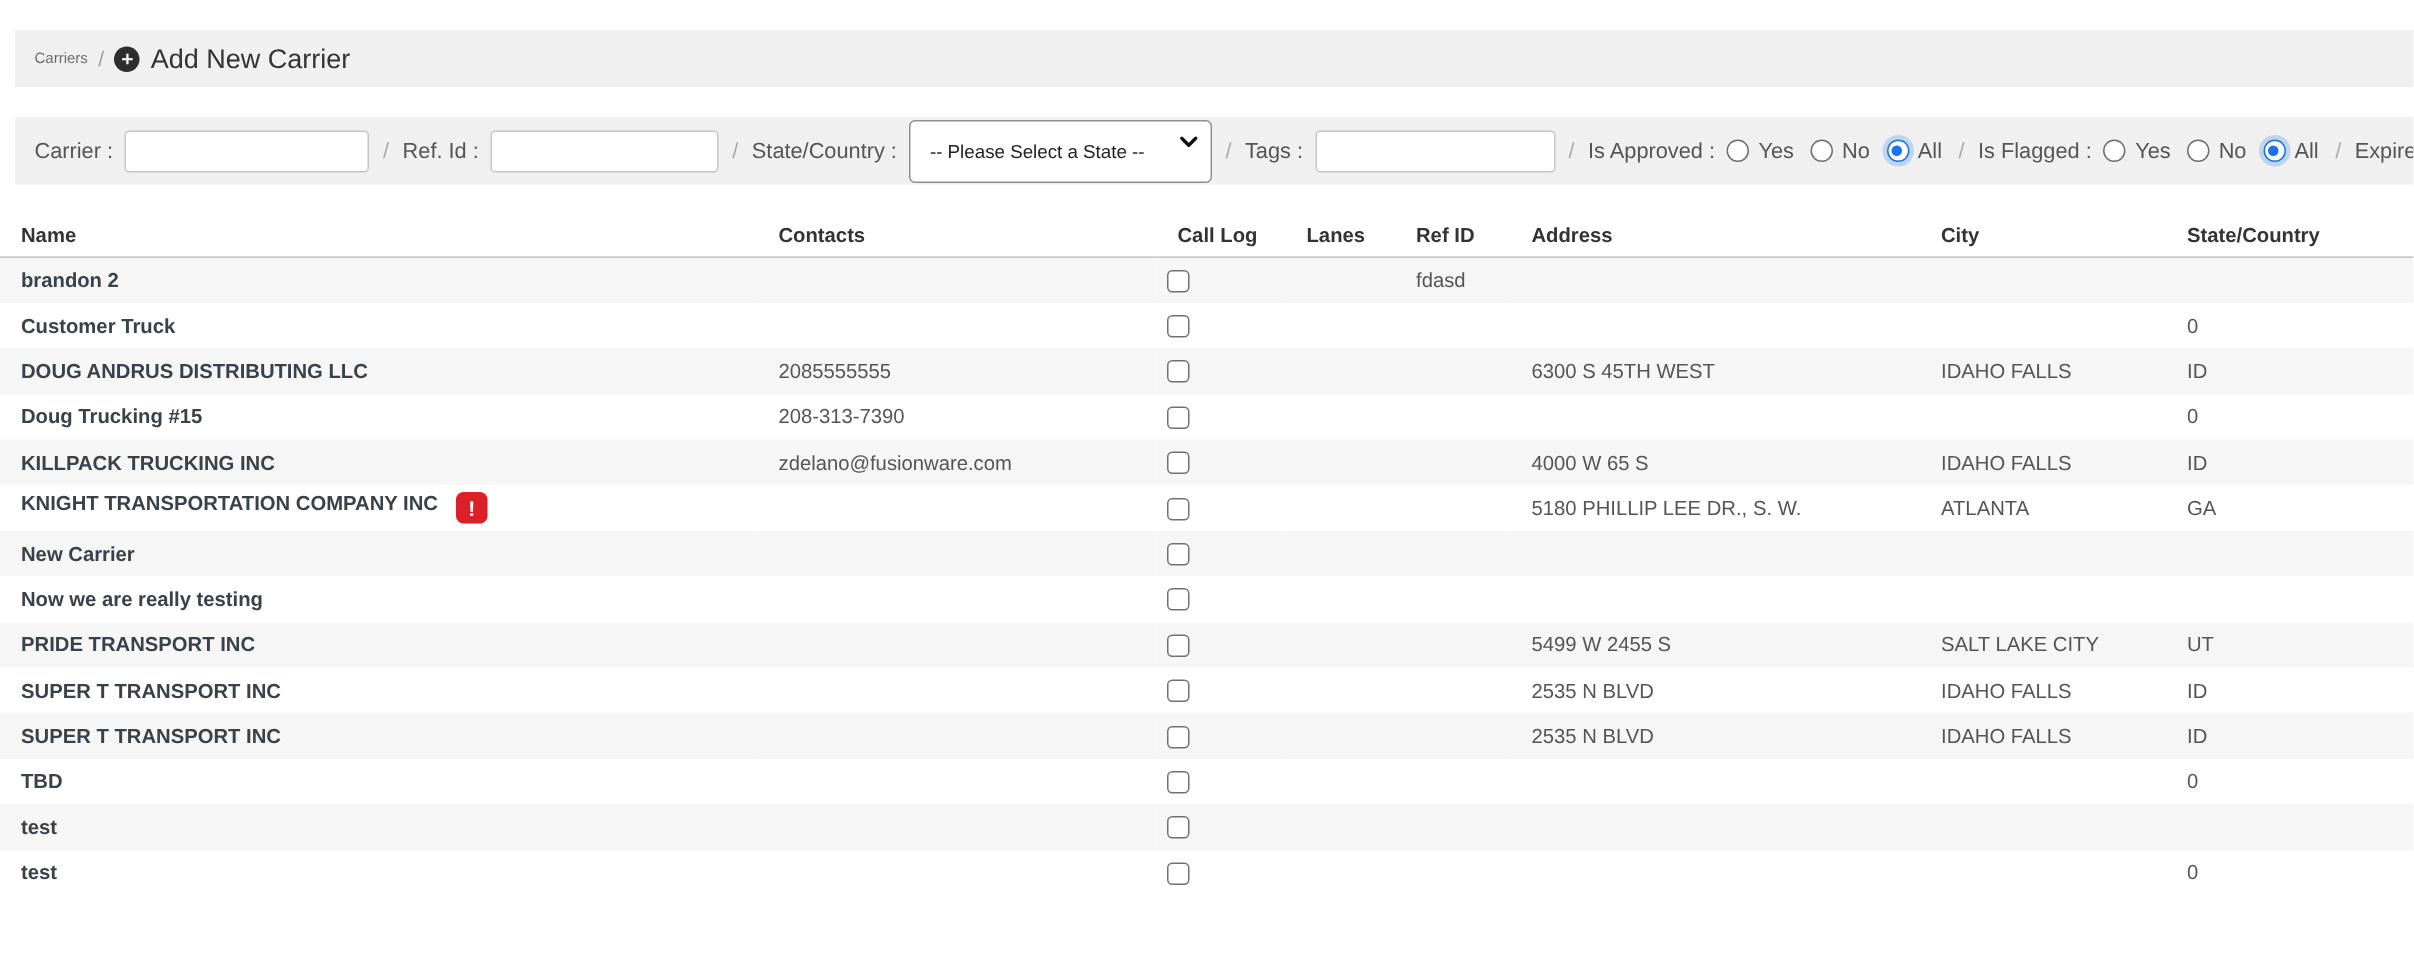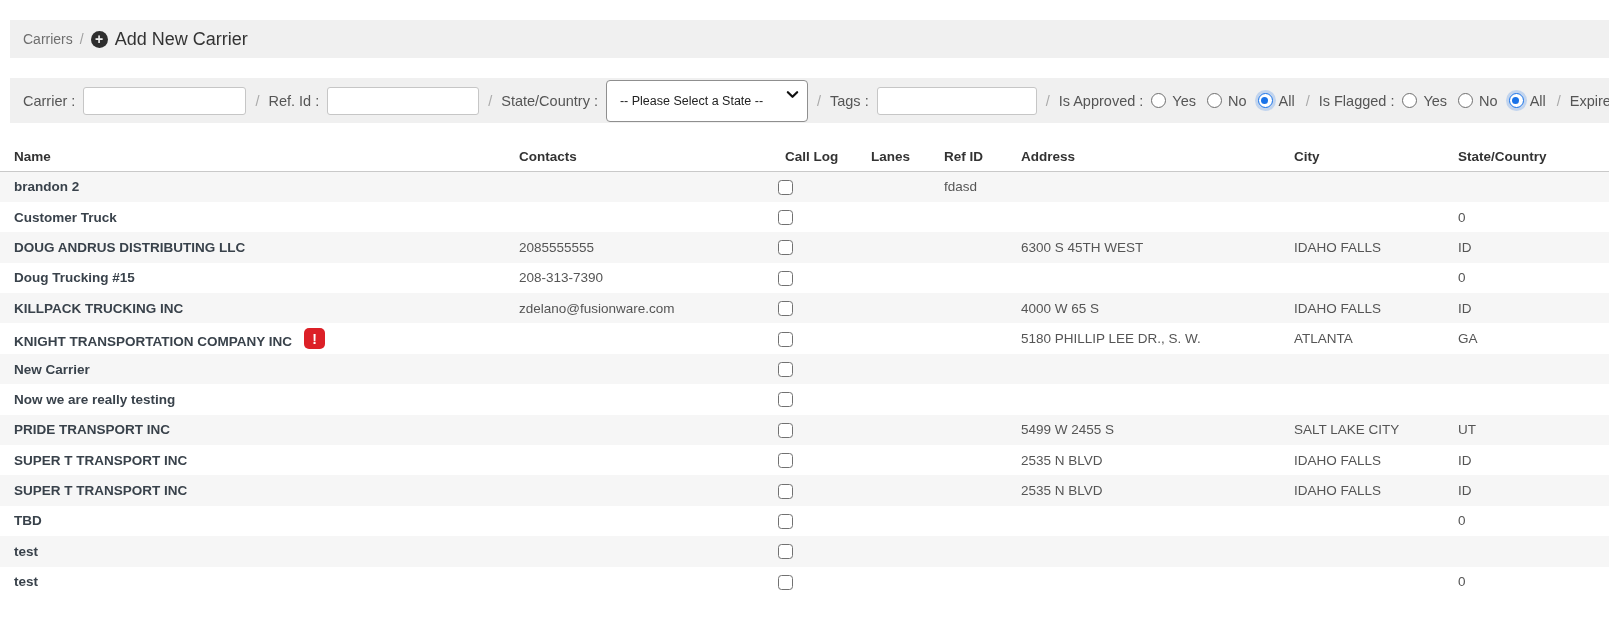--- a/index.html
+++ b/index.html
@@ -6,21 +6,21 @@
   html, body { width: 1609px; height: 644px; overflow: hidden; background: #fff;
     font-family: "Liberation Sans", sans-serif; }
   .page { width: 1609px; height: 644px; position: relative; background: #fff; }
 
   
   .breadcrumb-bar {
     margin: 20px 0 0 10px; height: 38px; background: #f0f0f0;
     display: flex; align-items: center; padding-left: 13px; gap: 7px;
     white-space: nowrap;
   }
-  .crumb { font-size: 14px; color: #6e6e6e; cursor: pointer; }
+  .crumb { font-size: 10px; color: #6e6e6e; cursor: pointer; }
   .crumb-sep { font-size: 14px; color: #a0a0a0; }
   .add-new { display: inline-flex; align-items: center; gap: 7px; color: #333;
     text-decoration: none; cursor: pointer; }
   .plus-icon {
     width: 17px; height: 17px; border-radius: 50%; background: #2e2e2e;
     color: #f0f0f0; display: inline-flex; align-items: center; justify-content: center;
     font-size: 14px; font-weight: 700; line-height: 1; padding-bottom: 1px;
   }
   .add-new-label { font-size: 18px; color: #333; }
 
@@ -79,21 +79,21 @@
     appearance: none; -webkit-appearance: none; width: 15px; height: 15px;
     border: 1.6px solid #717171; border-radius: 3.5px; background: #fff;
     vertical-align: middle; cursor: pointer; margin: 0;
   }
   .flag-badge {
     display: inline-flex; width: 21px; height: 21px; border-radius: 5px;
     background: #dc2027; color: #fff; font-weight: 700; font-size: 14px;
     align-items: center; justify-content: center; margin-left: 12px;
     vertical-align: middle; flex: none;
   }
-  .name-plain { display: inline-flex; align-items: flex-end; }
+  .name-plain { display: inline-flex; align-items: flex-start; }
   .name-highlight {
     display: inline-flex; align-items: center; height: 35px;
     margin: -3px 0 -3px -11px; padding: 0 23px 0 10px;
     background: #f8f175; border: 2px solid #e9b200; position: relative; z-index: 1;
   }
 </style>
 </head>
 <body>
 
 <div class="page">

